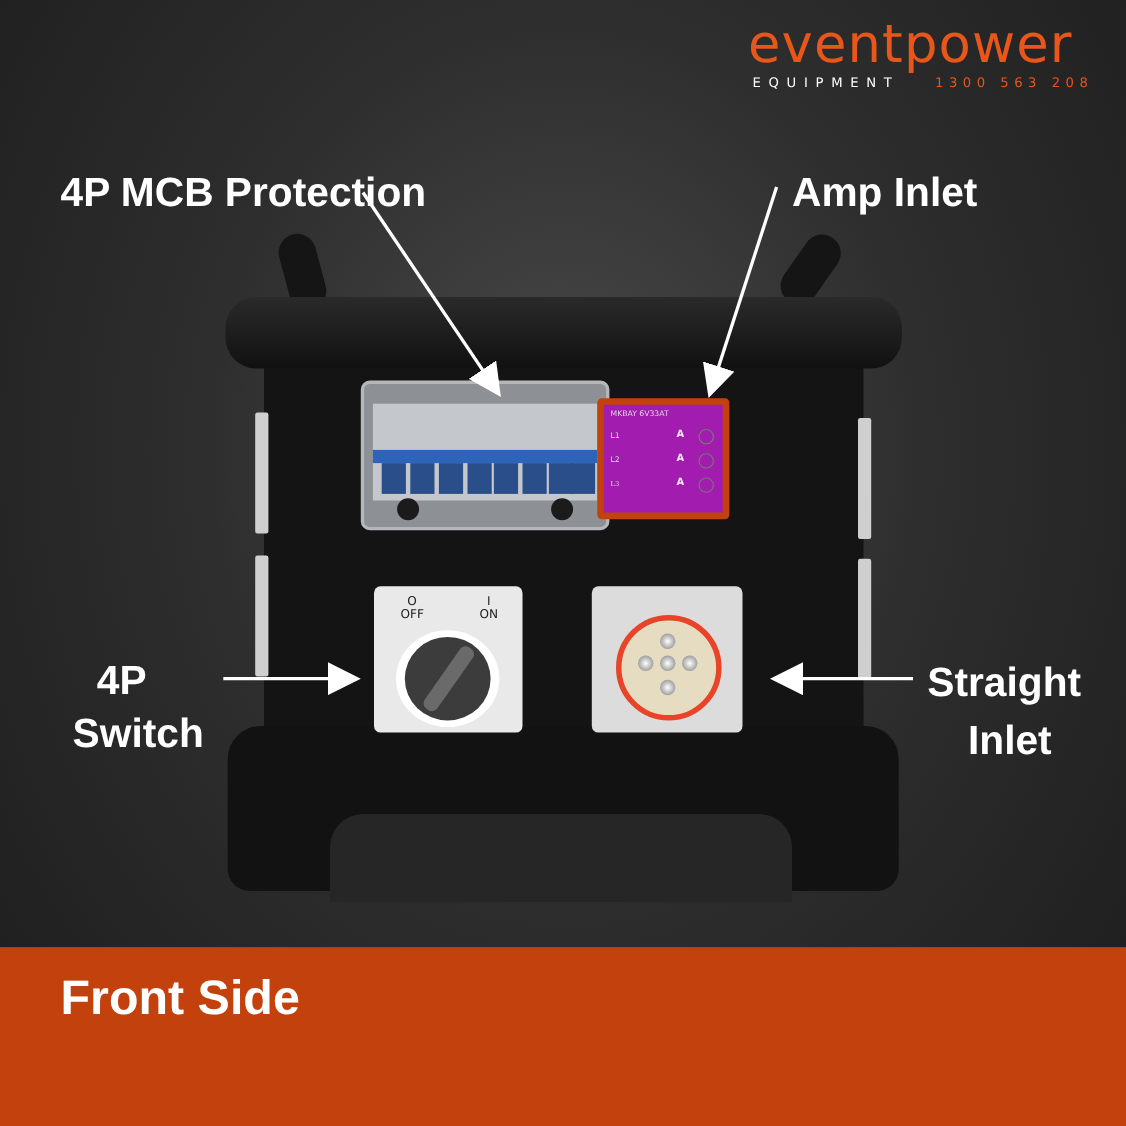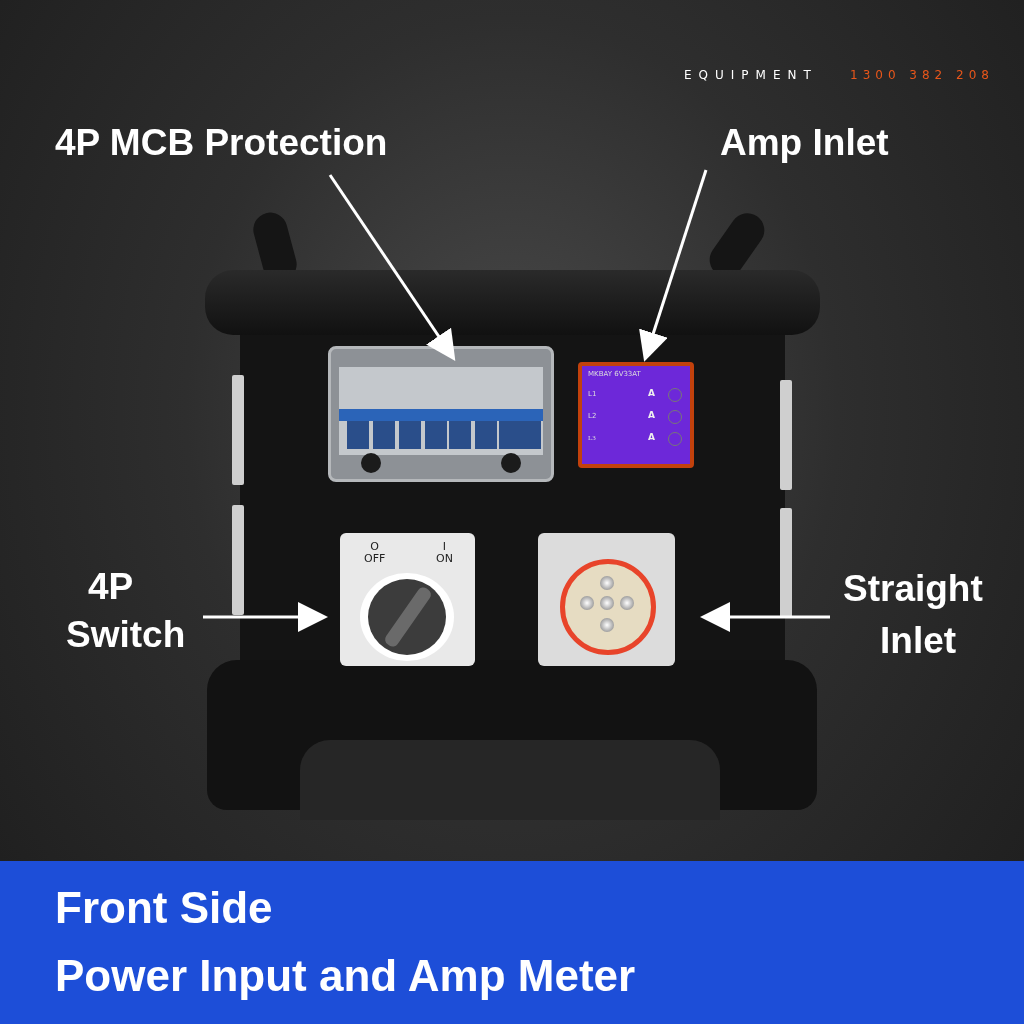--- a/index.html
+++ b/index.html
@@ -6,59 +6,60 @@
   body{width:1024px;height:1024px;overflow:hidden;position:relative;
     font-family:"DejaVu Sans",sans-serif;
     background:radial-gradient(ellipse at 50% 40%, #4a4a4a 0%, #2e2e2e 45%, #1c1c1c 100%);}
   .abs{position:absolute;}
   
   .logo{left:680px;top:18px;width:330px;height:70px;}
   .logo-word{position:absolute;left:0;top:-6px;font-size:48px;color:#e8561a;letter-spacing:1px;font-family:"DejaVu Sans",sans-serif;font-weight:normal;}
   .logo-sub{position:absolute;left:4px;top:50px;font-size:12px;color:#fff;letter-spacing:7px;}
   .logo-phone{position:absolute;left:170px;top:50px;font-size:12px;color:#e8561a;letter-spacing:5px;}
   
-  .label{color:#fff;font-family:"Liberation Sans",sans-serif;font-weight:bold;font-size:37px;line-height:1.15;}
+  .label{color:#fff;font-family:"Liberation Sans",sans-serif;font-weight:bold;font-size:37px;line-height:1.15;margin-top:32px;}
   
   .box-body{left:240px;top:300px;width:545px;height:390px;background:#141414;border-radius:10px;}
   .lid{left:205px;top:270px;width:615px;height:65px;background:linear-gradient(#2a2a2a,#111);border-radius:28px;}
   .base{left:207px;top:660px;width:610px;height:150px;background:#121212;border-radius:30px 30px 20px 20px;}
   .base-cut{left:300px;top:740px;width:420px;height:80px;background:#262626;border-radius:30px 30px 0 0;}
   .handle{width:34px;height:70px;background:#151515;border-radius:17px;}
   .side-tab{width:12px;height:110px;background:#cfcfcf;border-radius:2px;}
   
   .mcb{left:328px;top:346px;width:220px;height:130px;background:#8d9196;border-radius:8px;border:3px solid #b5b8bb;}
   .mcb-inner{position:absolute;left:8px;top:18px;right:8px;height:88px;background:#c4c8cc;}
   .mcb-stripe{position:absolute;left:0;right:0;top:42px;height:12px;background:#2b64b8;}
   .mcb-toggle{position:absolute;top:54px;width:22px;height:28px;background:#2a4e8a;}
   .knob{position:absolute;width:20px;height:20px;border-radius:50%;background:#1b1b1b;top:104px;}
   
-  .amp{left:578px;top:362px;width:108px;height:98px;background:#6d28d9;border:4px solid #c2410c;border-radius:4px;}
+  .amp{left:543px;top:362px;width:108px;height:98px;background:#a21caf;border:6px solid #c2410c;border-radius:4px;}
   .amp-row{position:absolute;left:6px;width:60px;height:14px;font-size:7px;color:#ddd;}
   .amp-A{position:absolute;left:66px;font-size:9px;color:#eee;font-weight:bold;}
   .amp-btn{position:absolute;left:86px;width:12px;height:12px;border-radius:50%;border:1px solid #777;}
   
   .switch{left:340px;top:533px;width:135px;height:133px;background:#e9e9e9;border-radius:6px;}
   .sw-label{position:absolute;font-size:11px;color:#222;text-align:center;line-height:1.05;}
   .sw-dial{position:absolute;left:20px;top:40px;width:94px;height:88px;border-radius:50%;background:#fff;}
   .sw-dial-inner{position:absolute;left:8px;top:6px;width:78px;height:76px;border-radius:50%;background:#3c3c3c;}
   .sw-handle{position:absolute;left:33px;top:4px;width:14px;height:68px;background:#6a6a6a;border-radius:6px;transform:rotate(35deg);}
   
   .inlet{left:538px;top:533px;width:137px;height:133px;background:#dcdcdc;border-radius:6px;}
   .inlet-ring{position:absolute;left:22px;top:26px;width:96px;height:96px;border-radius:50%;border:5px solid #e8442a;background:#e6dcc2;box-sizing:border-box;}
   .pin{position:absolute;width:14px;height:14px;border-radius:50%;background:radial-gradient(#fff,#777);}
   
-  .footer{left:0;top:861px;width:1024px;height:164px;background:#1d4ed8;}
+  .footer{left:0;top:861px;width:1024px;height:164px;background:#c2410c;}
   .footer-line{position:absolute;left:55px;color:#fff;font-family:"Liberation Sans",sans-serif;font-weight:bold;font-size:44px;}
 </style>
 </head>
 <body>
 
 <div class="abs logo">
+  <div class="logo-word">eventpower</div>
   <div class="logo-sub">EQUIPMENT</div>
-  <div class="logo-phone">1300 382 208</div>
+  <div class="logo-phone">1300 563 208</div>
 </div>
 
 <div class="abs label" style="left:55px;top:122px;">4P MCB Protection</div>
 <div class="abs label" style="left:720px;top:122px;">Amp Inlet</div>
 <div class="abs label" style="left:88px;top:566px;">4P</div>
 <div class="abs label" style="left:66px;top:614px;">Switch</div>
 <div class="abs label" style="left:843px;top:568px;">Straight</div>
 <div class="abs label" style="left:880px;top:620px;text-align:right;">Inlet</div>
 
 <div class="abs handle" style="left:258px;top:212px;transform:rotate(-15deg);"></div>
@@ -128,14 +129,13 @@
       </marker>
     </defs>
   <line x1="330" y1="175" x2="452" y2="356" stroke="#fff" stroke-width="3" marker-end="url(#ah)"></line>
   <line x1="706" y1="170" x2="646" y2="356" stroke="#fff" stroke-width="3" marker-end="url(#ah)"></line>
   <line x1="203" y1="617" x2="322" y2="617" stroke="#fff" stroke-width="3" marker-end="url(#ah)"></line>
   <line x1="830" y1="617" x2="706" y2="617" stroke="#fff" stroke-width="3" marker-end="url(#ah)"></line>
 </svg>
 
 <div class="abs footer">
   <div class="footer-line" style="top:22px;">Front Side</div>
-  <div class="footer-line" style="top:90px;">Power Input and Amp Meter</div>
 </div>
 
 </body></html>

